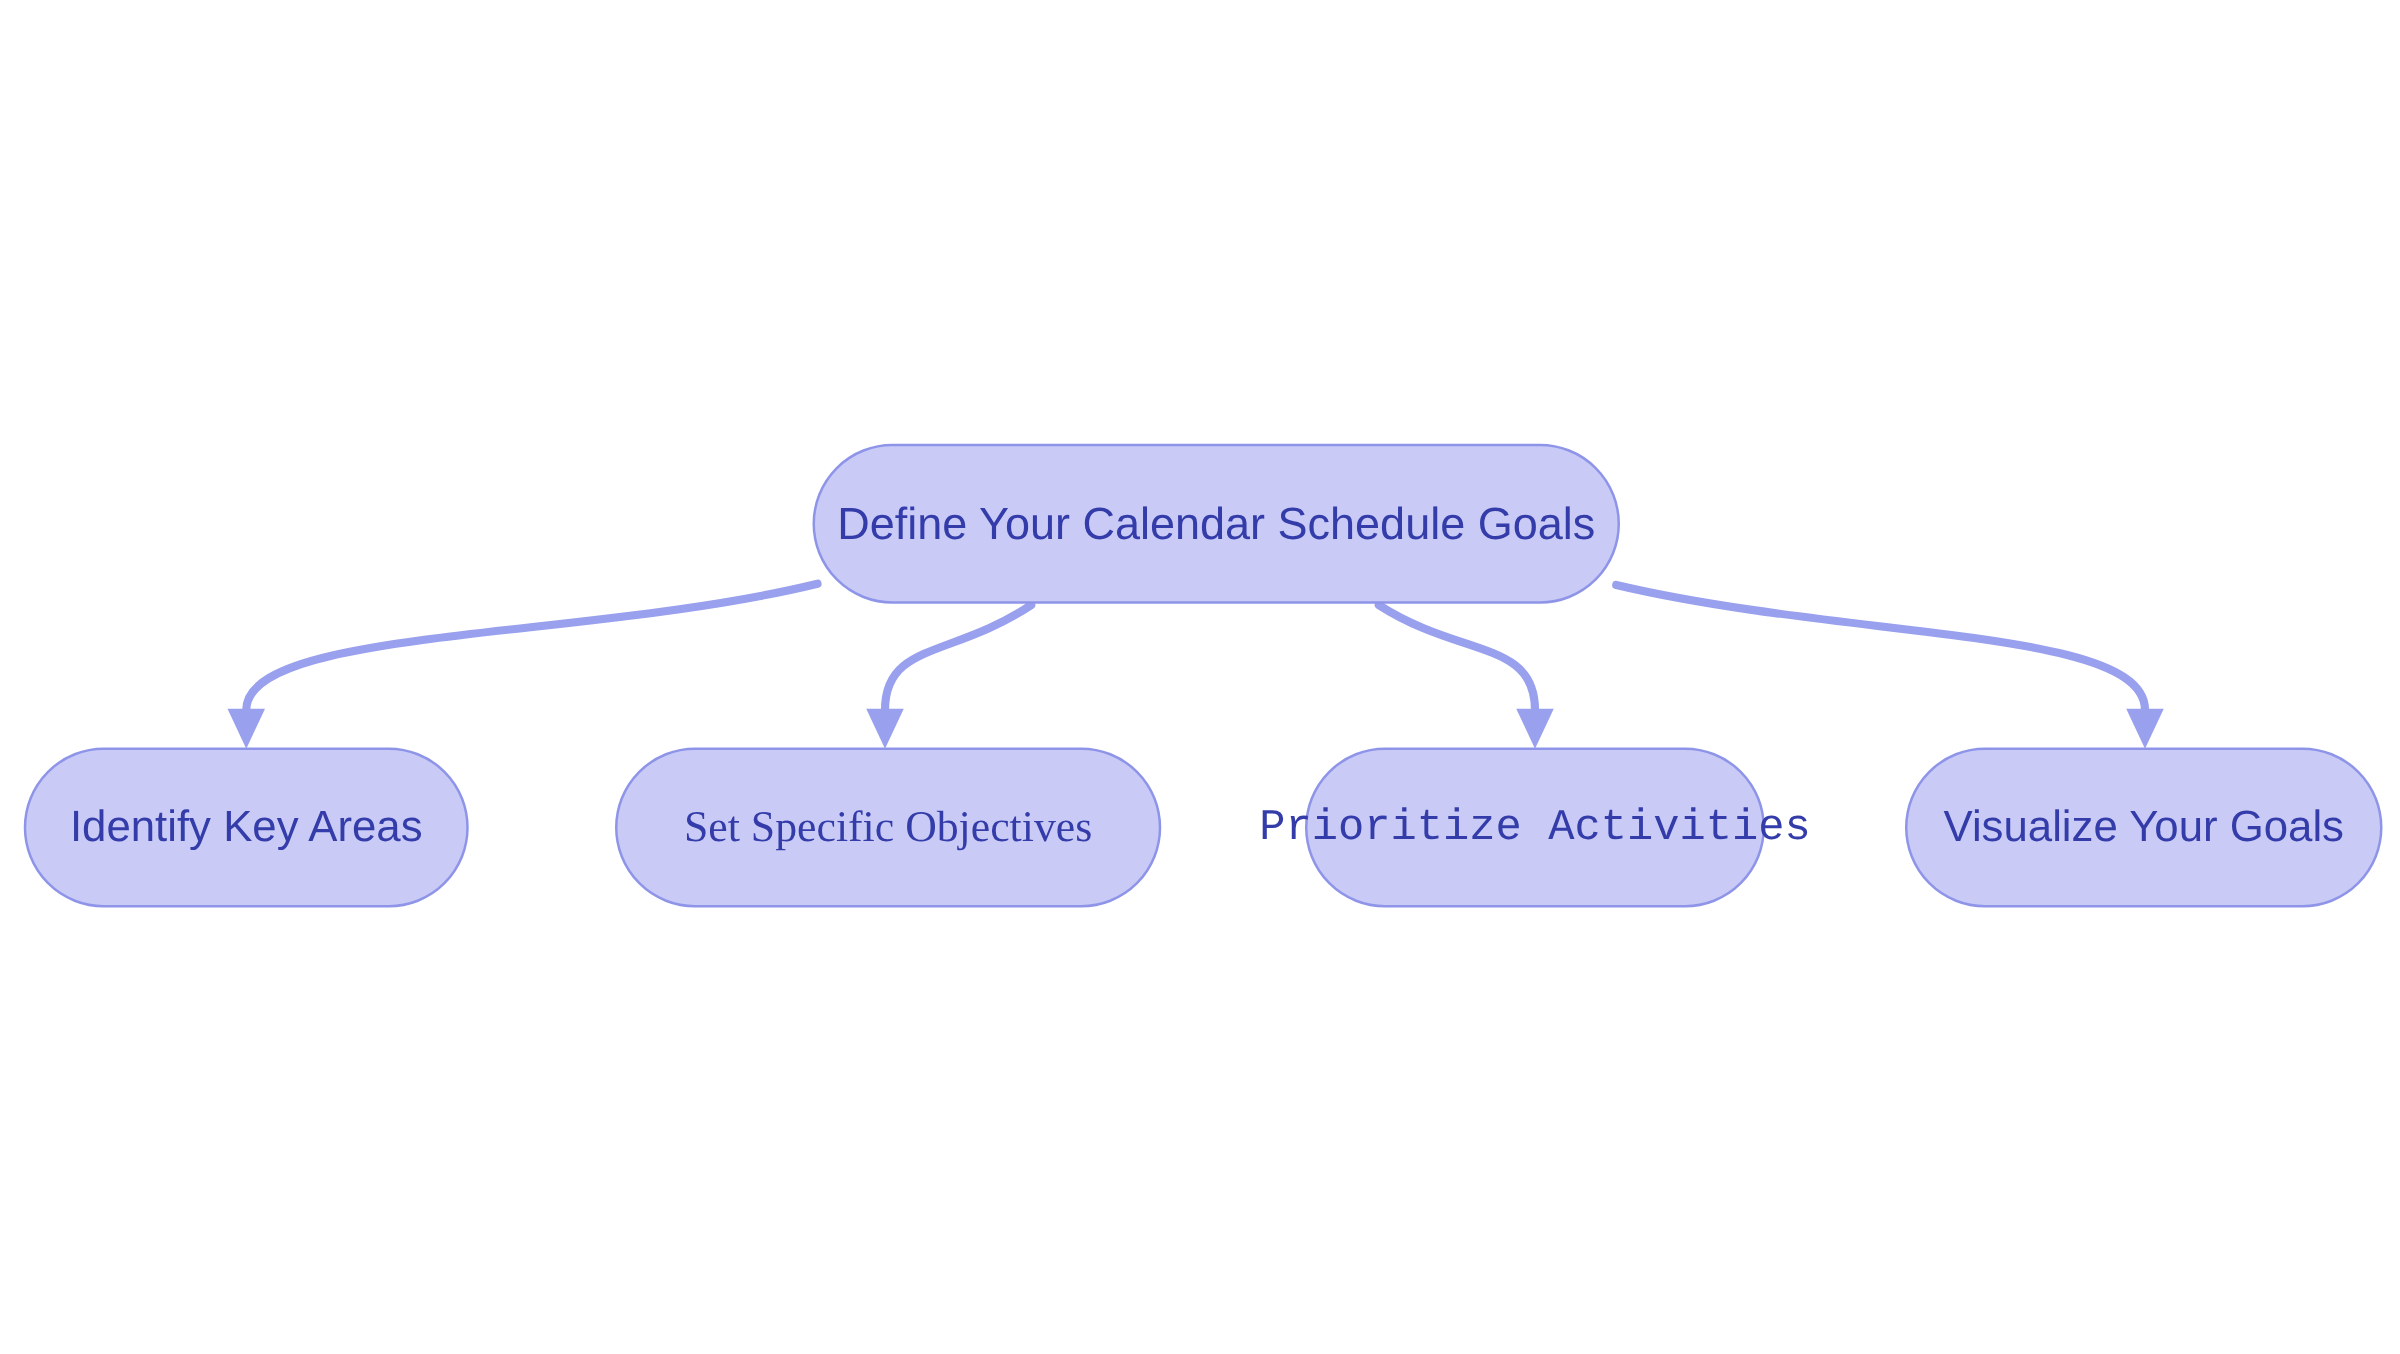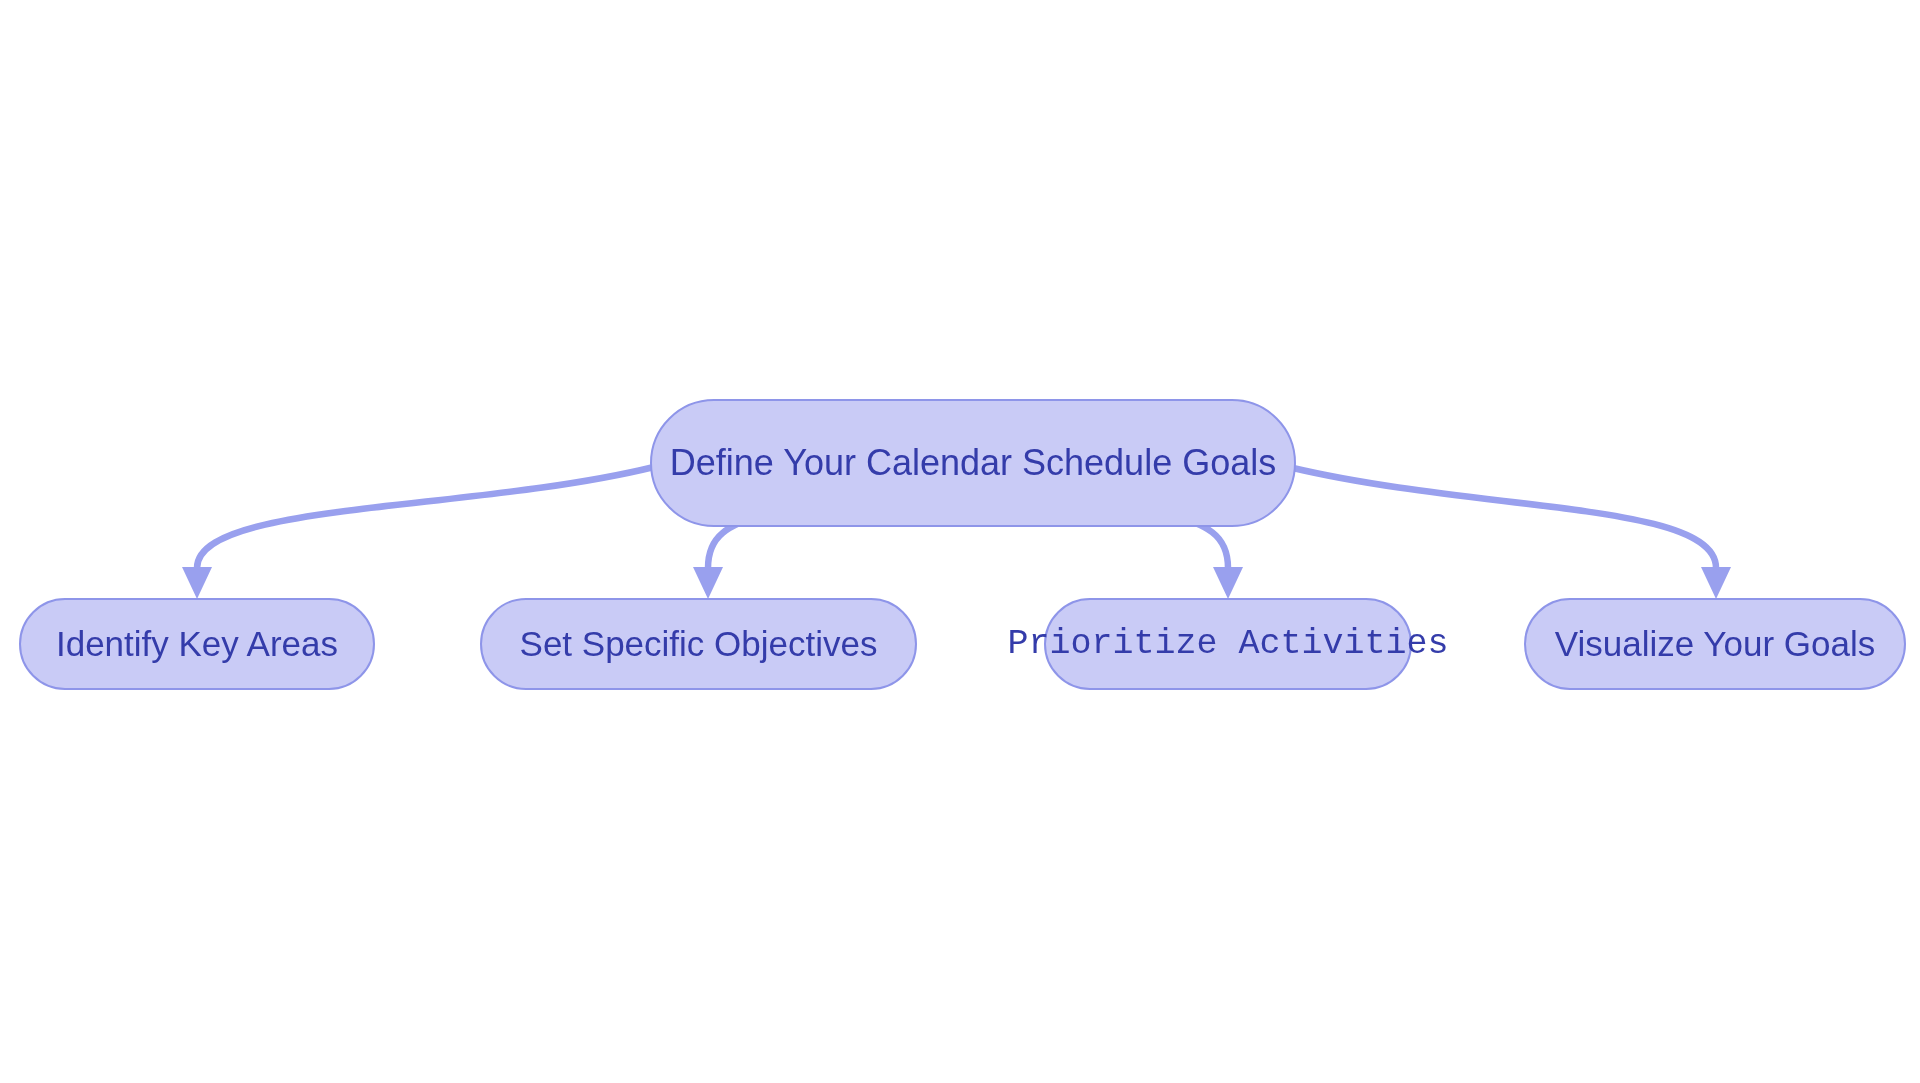--- a/index.html
+++ b/index.html
@@ -46,25 +46,24 @@
     justify-content:center;
     text-align:center;
     color:var(--text);
     font-size:35px;
     line-height:1.2;
     white-space:nowrap;
   }
   .node.root{
     left:650px;top:355px;width:646px;height:128px;
     font-size:36px;
-    margin-top:44px;
   }
-  .node.child{top:598px;height:92px;}
+  .node.child{top:598px;height:128px;}
   .node.c1{left:19px;width:356px;}
-  .node.c2{left:480px;width:437px;}
+  .node.c2{left:492px;width:437px;font-family:Liberation Serif, serif;}
   .node.c3{left:1044px;width:368px;font-family:Liberation Mono, monospace;}
   .node.c4{left:1524px;width:382px;}
 </style>
 </head>
 <body>
 
 <div class="canvas">
 
   <svg class="edges-layer" viewBox="0 0 1920 1083" xmlns="http://www.w3.org/2000/svg">
     <g>

